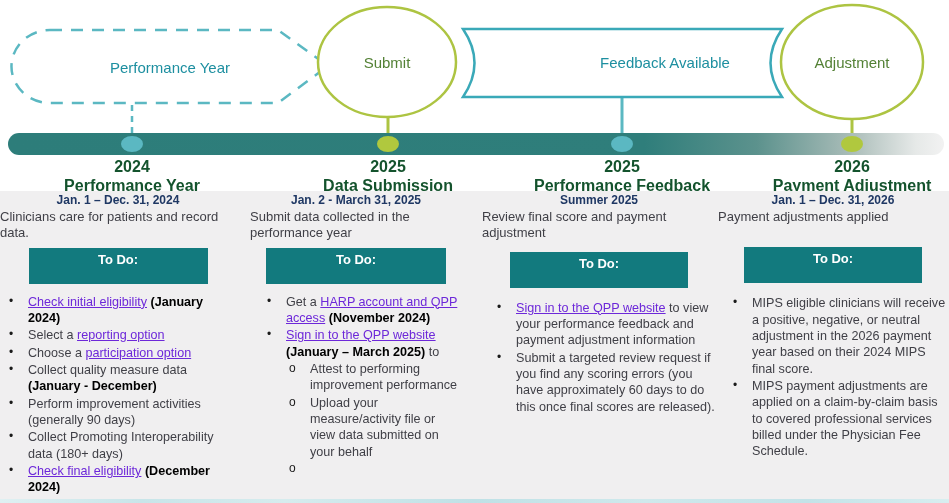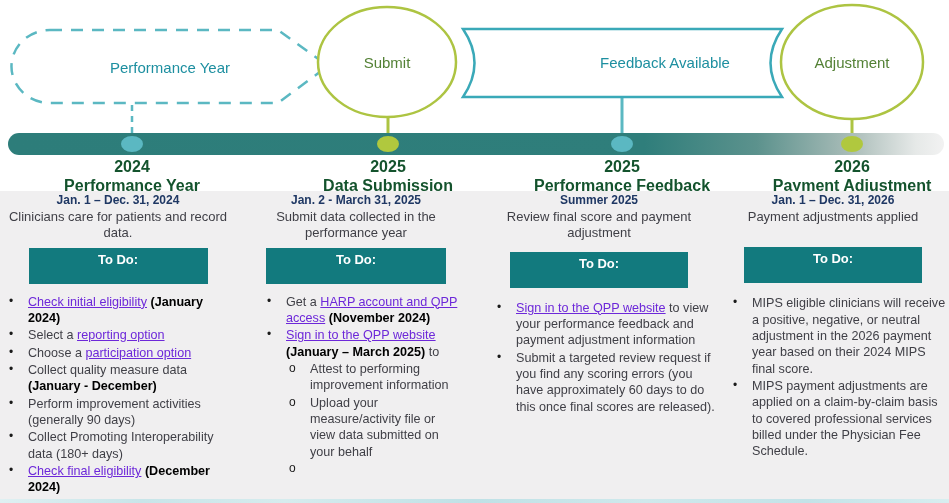--- a/index.html
+++ b/index.html
@@ -13,21 +13,21 @@
   .green-label{color:#538135;}
   .milestone{position:absolute;top:157px;width:220px;text-align:center;line-height:1.2;
              font-weight:700;font-size:16px;color:#14532d;}
   
   #graybg{position:absolute;left:0;top:191px;width:949px;height:308px;background:#f0eff0;}
   #botstrip{position:absolute;left:0;bottom:0;width:949px;height:4px;
             background:linear-gradient(90deg,#dff0f2 0%,#c8e5e9 15%,#d6ecee 30%,
                         #bfe1e6 50%,#cfe9ec 68%,#c3e3e8 85%,#d8eef0 100%);}
   .col{position:absolute;top:193px;}
   .col .date{font-weight:700;font-size:12px;color:#1f3864;text-align:center;line-height:1.25;}
-  .col .desc{font-size:13px;color:#3f3f46;text-align:center;line-height:1.25;margin-top:1px;}
+  .col .desc{font-size:13px;color:#3f3f46;text-align:left;line-height:1.25;margin-top:1px;}
   .todo{background:#127a7e;color:#fff;font-weight:700;font-size:13px;text-align:center;
         height:36px;line-height:24px;margin:6px auto 0 auto;}
   #col1 .todo{width:179px;margin-top:6px;}
   #col2 .todo{width:180px;margin-top:6px;}
   #col3 .todo{width:178px;margin-top:10px;}
   #col4 .todo{width:178px;margin-top:22px;}
   .items{margin-top:10px;font-size:12.6px;line-height:1.3;color:#3f3f46;}
   #col3 .items,#col4 .items{margin-top:12px;}
   .item{position:relative;padding-left:22px;margin:0 0 1px 0;}
   .item .mk{position:absolute;left:3px;top:0;color:#1a1a1a;font-size:12px;}
@@ -118,21 +118,21 @@
       </div>
   </div>
 
   <div class="col" id="col2" style="left:250px;width:212px;">
     <div class="date">Jan. 2 - March 31, 2025</div>
     <div class="desc">Submit data collected in the performance year</div>
     <div class="todo">To Do:</div>
     <div class="items">
         <div class="item"><span class="mk">•</span><span class="pln">Get a </span><a href="#" class="lnk">HARP account and QPP access</a><span class="pln"> </span><span class="bld">(November 2024)</span></div>
         <div class="item"><span class="mk">•</span><a href="#" class="lnk">Sign in to the QPP website</a><span class="pln"> </span><span class="bld">(January – March 2025)</span><span class="pln"> to</span></div>
-        <div class="item l2"><span class="mk">o</span><span class="pln">Attest to performing improvement information</span></div>
+        <div class="item l2"><span class="mk">o</span><span class="pln">Attest to performing improvement performance</span></div>
         <div class="item l2"><span class="mk">o</span><span class="pln">Upload your measure/activity file or view data submitted on your behalf</span></div>
         <div class="item l2"><span class="mk">o</span></div>
       </div>
   </div>
 
   <div class="col" id="col3" style="left:482px;width:234px;">
     <div class="date">Summer 2025</div>
     <div class="desc">Review final score and payment adjustment</div>
     <div class="todo">To Do:</div>
     <div class="items">

